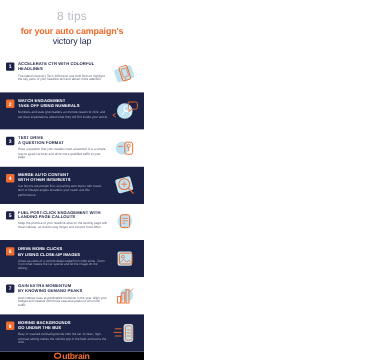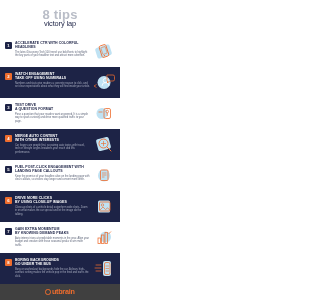--- a/index.html
+++ b/index.html
@@ -23,24 +23,24 @@
     background: #ffffff;
   }
 
   
   .header {
     background: #ffffff;
     padding: 9px 6px 7px 6px;
     text-align: center;
   }
   .header-line1 {
-    font-size: 13px;
+    font-size: 10px;
     line-height: 11px;
     color: #b9bdc7;
-    font-weight: 700;
+    font-weight: 400;
     letter-spacing: 0.2px;
   }
   .header-line2 {
     font-size: 7.4px;
     line-height: 8.6px;
     color: #ee6c2d;
     font-weight: 700;
     margin-top: 2px;
     letter-spacing: -0.1px;
   }
@@ -118,21 +118,21 @@
     align-self: center;
   }
   .tip-art svg {
     width: 100%;
     height: 100%;
     display: block;
   }
 
   
   .footer {
-    background: #404040;
+    background: #000000;
     flex: 1 1 auto;
     display: flex;
     align-items: center;
     justify-content: center;
   }
   .logo {
     display: flex;
     align-items: center;
     gap: 1px;
   }
@@ -151,20 +151,21 @@
     letter-spacing: -0.25px;
   }
 </style>
 </head>
 <body>
 
 <div id="infographic">
 
   <div class="header">
     <div class="header-line1">8 tips</div>
+    <div class="header-line2">for your auto campaign's</div>
     <div class="header-line3">victory lap</div>
   </div>
 
   <div class="tip light">
     <div class="badge">1</div>
     <div class="tip-body">
       <div class="tip-title">
         <span>ACCELERATE CTR WITH COLORFUL</span><br>
         <span>HEADLINES</span>
       </div>

